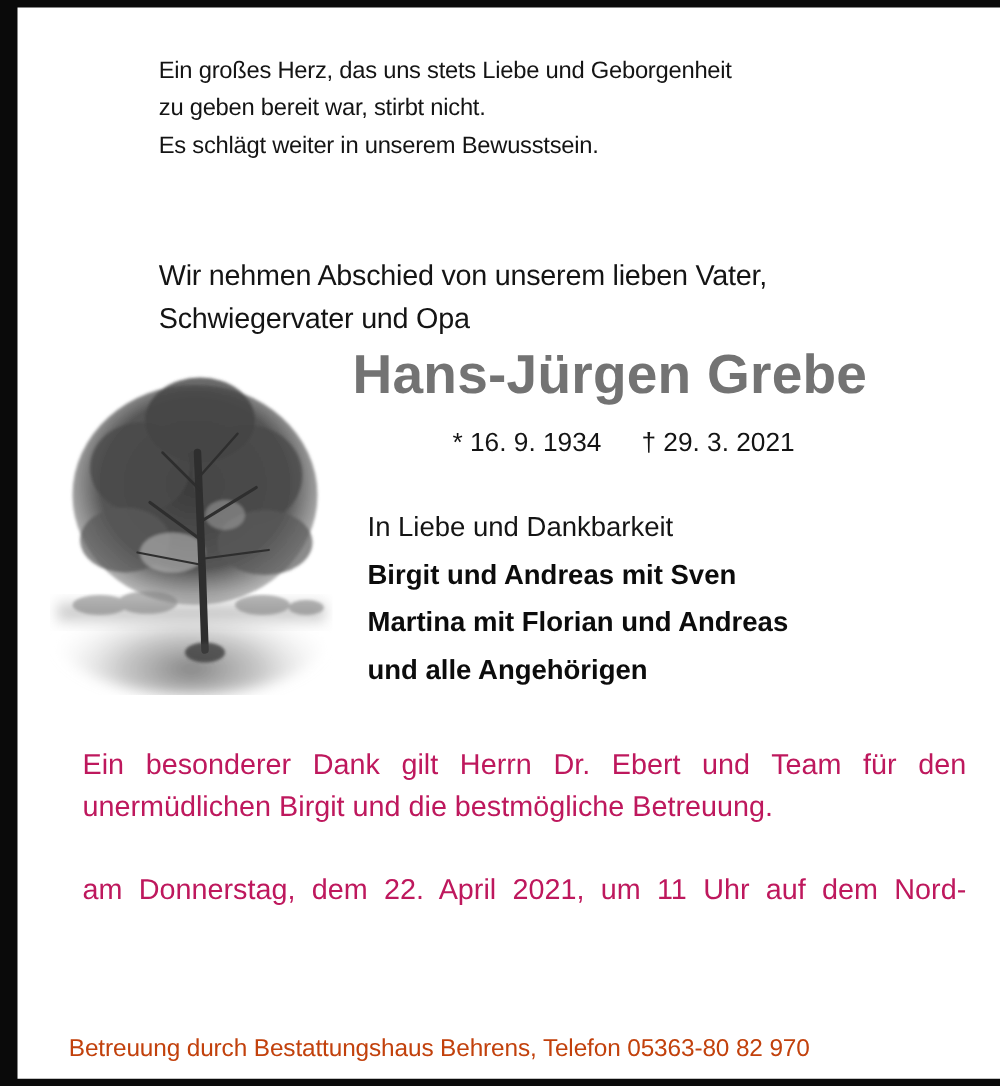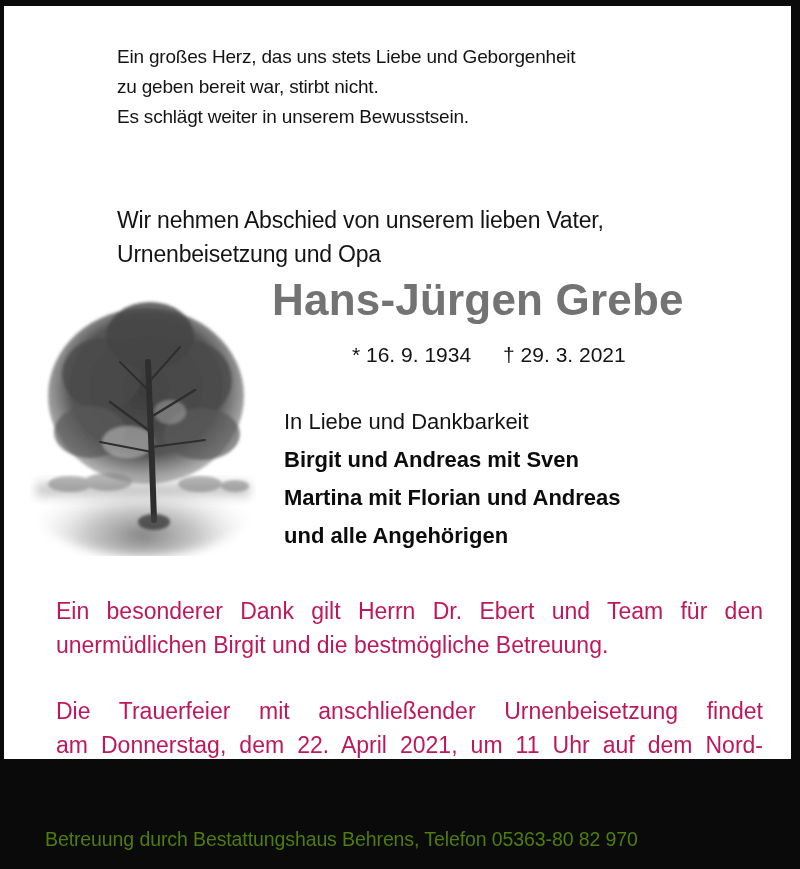--- a/index.html
+++ b/index.html
@@ -10,24 +10,24 @@
     body {
       width: 800px;
       height: 869px;
       position: relative;
       overflow: hidden;
       font-family: "Liberation Sans", "DejaVu Sans", sans-serif;
       color: #111;
     }
     .page {
       position: absolute;
-      left: 4px;
+      left: 14px;
       top: 6px;
       width: 787px;
-      height: 753px;
+      height: 857px;
       background: #ffffff;
     }
     .abs { position: absolute; white-space: nowrap; }
 
     .verse {
       left: 113px;
       top: 36px;
       font-size: 19px;
       line-height: 30px;
       letter-spacing: -0.2px;
@@ -101,38 +101,38 @@
       text-align-last: left;
     }
     .thanks { top: 589px; }
     .funeral { top: 689px; }
 
     .footer {
       left: 41px;
       top: 820px;
       font-size: 19.5px;
       line-height: 26px;
-      color: #4d7c0f;
+      color: #c2410c;
       letter-spacing: -0.1px;
     }
   </style>
 </head>
 <body>
 
 <div class="page">
 
   <div class="abs verse">
     <div>Ein großes Herz, das uns stets Liebe und Geborgenheit</div>
     <div>zu geben bereit war, stirbt nicht.</div>
     <div>Es schlägt weiter in unserem Bewusstsein.</div>
   </div>
 
   <div class="abs farewell">
     <div>Wir nehmen Abschied von unserem lieben Vater,</div>
-    <div>Urnenbeisetzung und Opa</div>
+    <div>Schwiegervater und Opa</div>
   </div>
 
   <div class="abs name">Hans-Jürgen Grebe</div>
 
   <div class="abs dates">
     <span>* 16. 9. 1934</span><span class="gap"></span><span>† 29. 3. 2021</span>
   </div>
 
   <svg class="abs tree" viewBox="0 0 226 264" xmlns="http://www.w3.org/2000/svg">
     <defs>
@@ -194,19 +194,18 @@
     <div class="bold">Martina mit Florian und Andreas</div>
     <div class="bold">und alle Angehörigen</div>
   </div>
 
   <div class="abs para thanks">
     <span class="line">Ein besonderer Dank gilt Herrn Dr. Ebert und Team für den</span>
     <span class="line last">unermüdlichen Birgit und die bestmögliche Betreuung.</span>
   </div>
 
   <div class="abs para funeral">
-    <span class="line">Die Trauerfeier mit anschließender Urnenbeisetzung findet</span>
     <span class="line">am Donnerstag, dem 22. April 2021, um 11 Uhr  auf dem Nord-</span>
   </div>
 
   <div class="abs footer">Betreuung durch Bestattungshaus Behrens, Telefon 05363-80 82 970</div>
 
 </div>
 
 </body></html>

